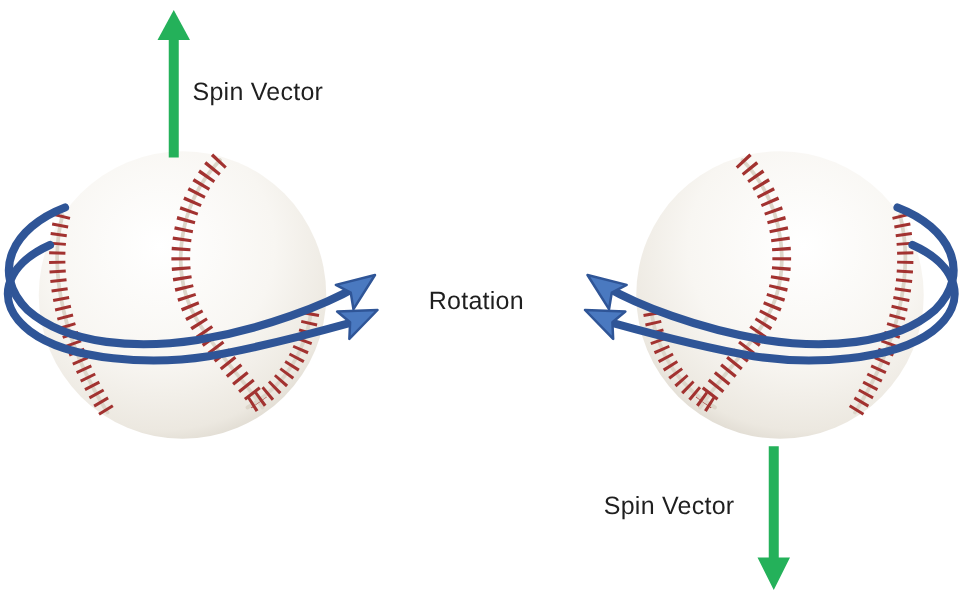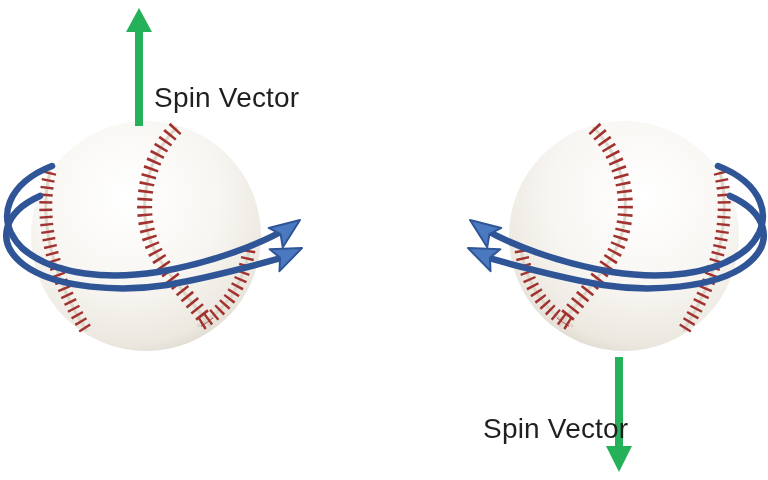--- a/index.html
+++ b/index.html
@@ -2,25 +2,24 @@
 <html style="--label-text: #1f1f1f; --spin-vector-arrow: #24b15a; --rotation-arc: #2f5597; --rotation-arrowhead-fill: #4a79c0; --stitch-red: #a23230; --seam-groove: #ddd6ca; --ball-edge: #cdc7bb;"><head>
 <meta charset="utf-8">
 <style>
   html,body{margin:0;padding:0;background:#ffffff;}
   body{width:768px;height:480px;font-family:"Liberation Sans",sans-serif;}
   .canvas{position:relative;width:768px;height:480px;overflow:hidden;background:#ffffff;}
   .canvas svg{position:absolute;left:0;top:0;}
   .label{
     position:absolute;
     color:var(--label-text,#1f1f1f);
-    font-size:28px;
+    font-size:20px;
     line-height:28px;
     white-space:nowrap;
     letter-spacing:0.2px;
-    margin-top:24px;
   }
   .groove{fill:none;stroke-width:3;stroke-linecap:round;}
   .stitches{fill:none;stroke-width:15;stroke-dasharray:2.6 5.2;}
   .stitches-sm{fill:none;stroke-width:13;stroke-dasharray:2.4 5.0;}
   .arc{fill:none;stroke-width:6.5;stroke-linecap:round;}
   .ahead{stroke-width:2;stroke-linejoin:round;}
 </style>
 </head>
 <body>
 
@@ -69,15 +68,16 @@
     </g>
 
     <g fill="#24b15a">
       <rect x="615" y="357" width="8" height="90"></rect>
       <path d="M619,472 L606,446 L632,446 Z"></path>
     </g>
   </svg>
 
   <div class="label" style="left:154px;top:60px">Spin Vector</div>
 
+  <div class="label" style="left:343px;top:227px">Rotation</div>
 
   <div class="label" style="left:483px;top:391px">Spin Vector</div>
 </div>
 
 </body></html>

